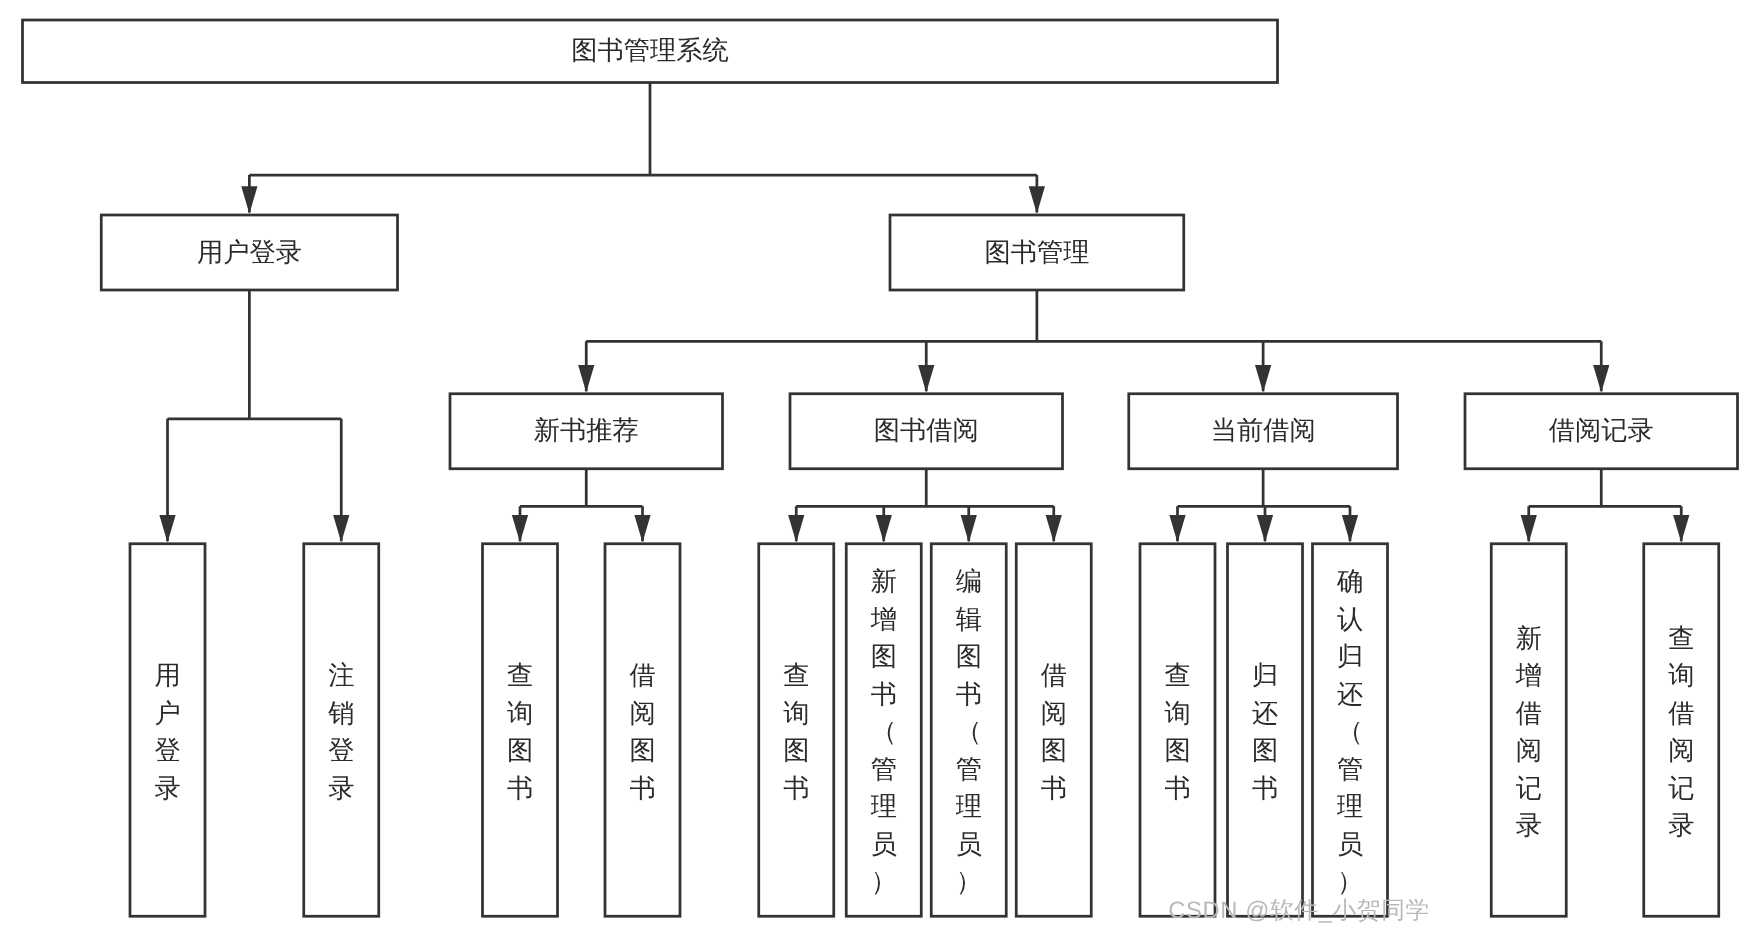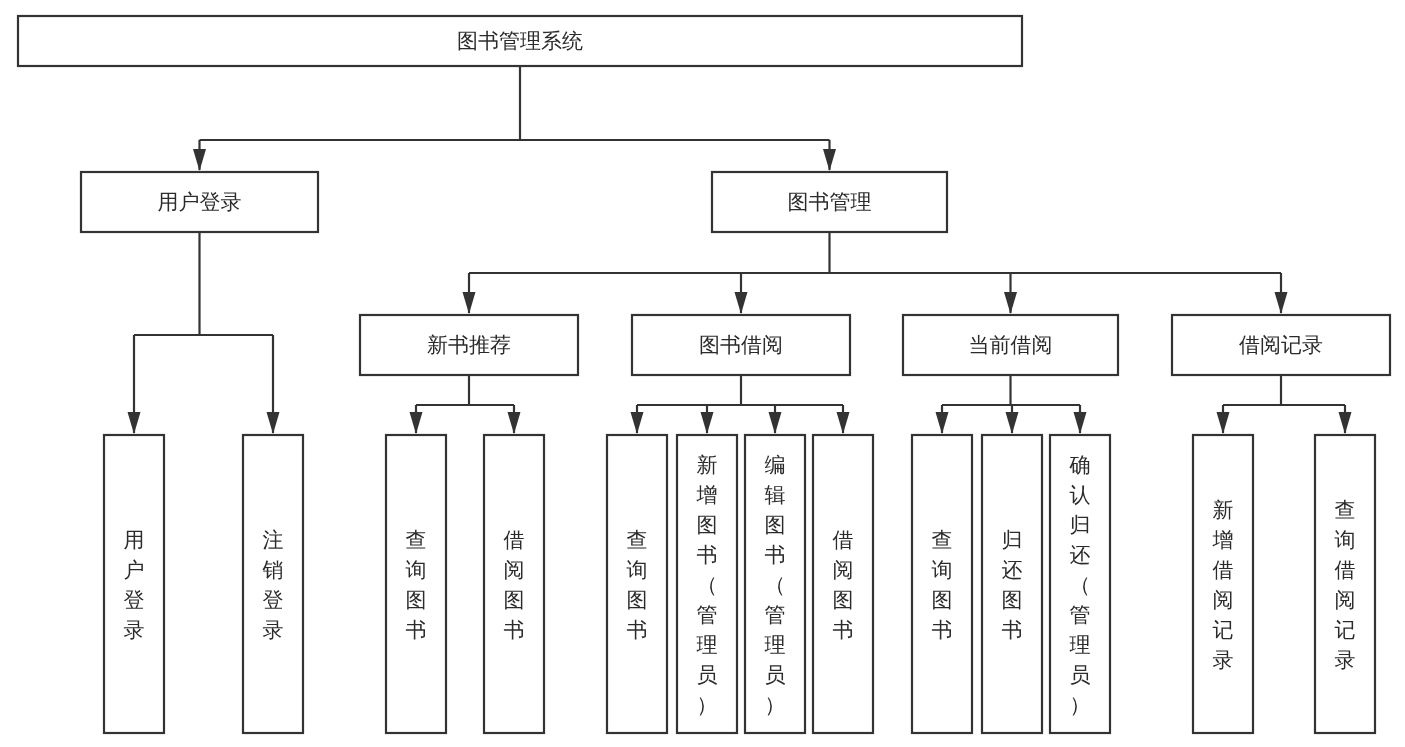--- a/index.html
+++ b/index.html
@@ -206,13 +206,14 @@
         <g>
           <rect x="1193" y="435" width="60" height="298" class="node-rect"></rect>
           <text x="1223" y="517.4" class="node-label-v"><tspan x="1223" dy="0">新</tspan><tspan x="1223" dy="30">增</tspan><tspan x="1223" dy="30">借</tspan><tspan x="1223" dy="30">阅</tspan><tspan x="1223" dy="30">记</tspan><tspan x="1223" dy="30">录</tspan></text>
         </g>
         <g>
           <rect x="1315" y="435" width="60" height="298" class="node-rect"></rect>
           <text x="1345" y="517.4" class="node-label-v"><tspan x="1345" dy="0">查</tspan><tspan x="1345" dy="30">询</tspan><tspan x="1345" dy="30">借</tspan><tspan x="1345" dy="30">阅</tspan><tspan x="1345" dy="30">记</tspan><tspan x="1345" dy="30">录</tspan></text>
         </g>
       </g>
   </svg>
+  <div class="watermark-text">CSDN @软件_小贺同学</div>
 </div>
 
 </body></html>

